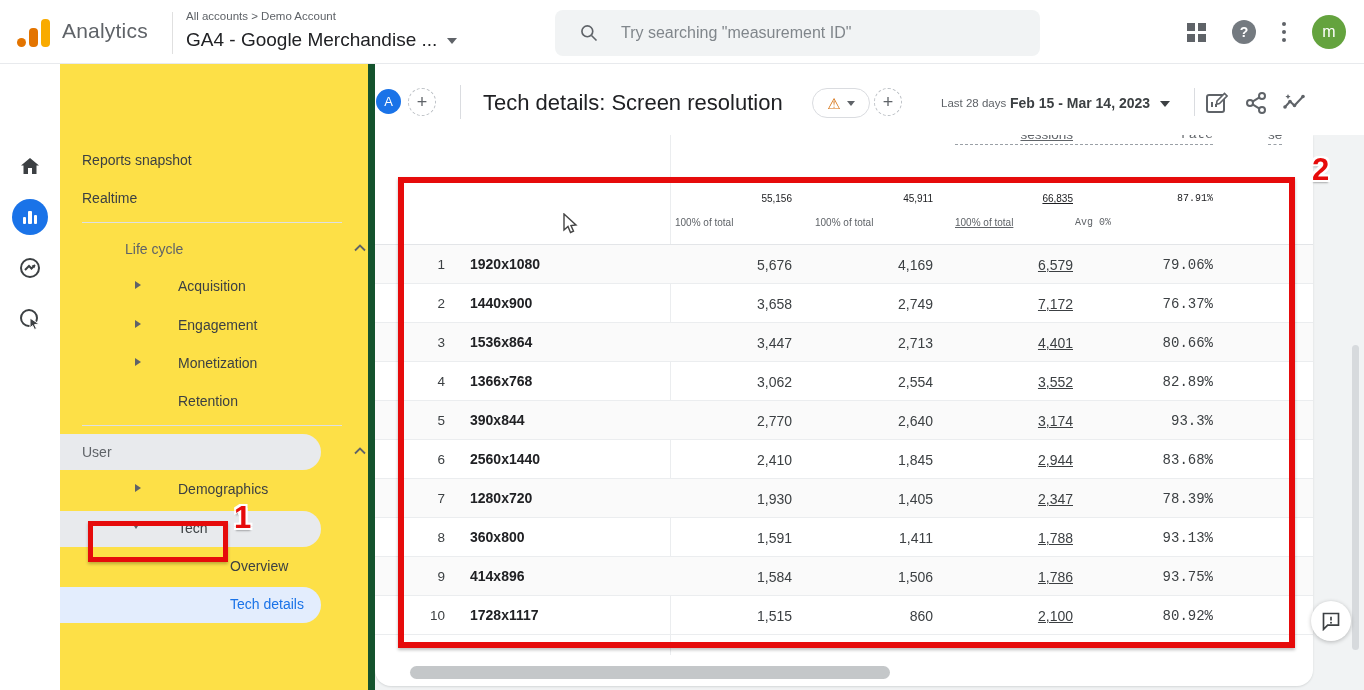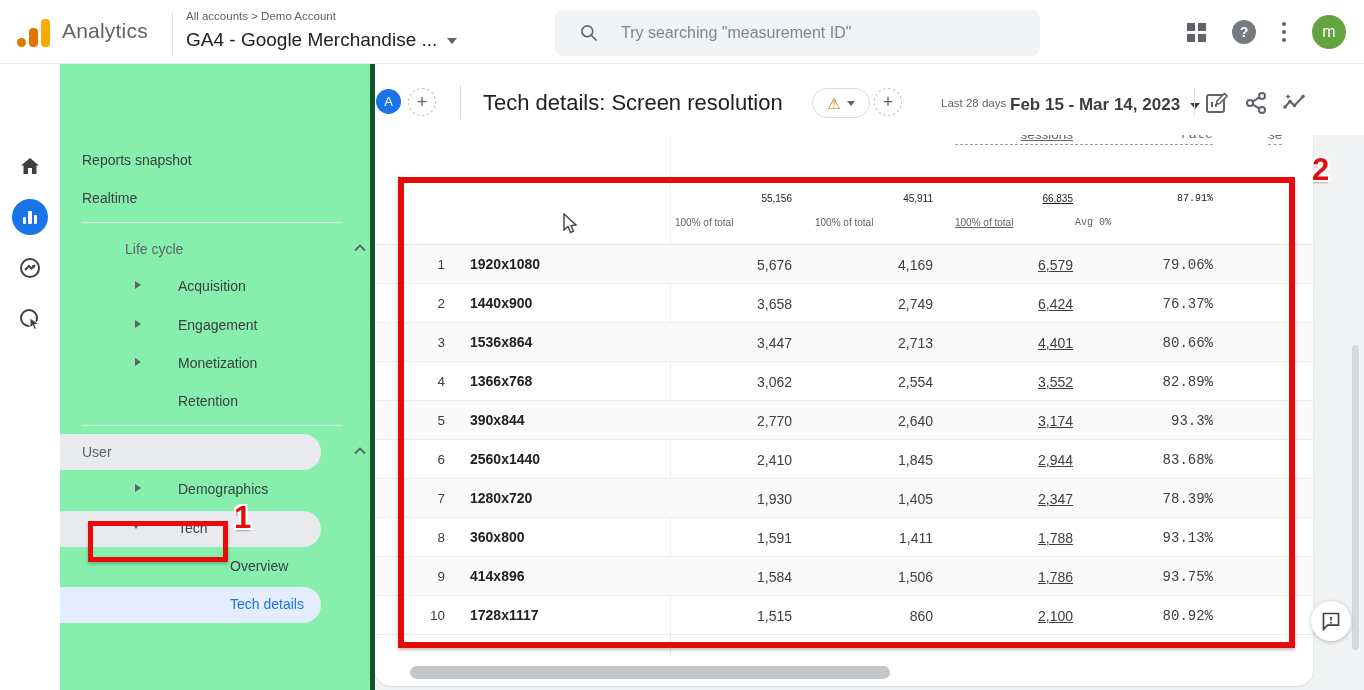--- a/index.html
+++ b/index.html
@@ -27,42 +27,42 @@
   .kebab-icon i { width:4px; height:4px; border-radius:50%; background:#5f6368; }
   .avatar { width:34px; height:34px; border-radius:50%; background:#64a33e; color:#fff; font-size:16px; display:flex; align-items:center; justify-content:center; }
 
   
   .rail { position:absolute; left:0; top:64px; width:60px; height:626px; background:#fff; z-index:20; }
   .rail-icon { position:absolute; left:0; width:60px; height:40px; display:flex; align-items:center; justify-content:center; }
   .reports-chip { width:36px; height:36px; border-radius:50%; background:#1a73e8; display:flex; align-items:flex-end; justify-content:center; gap:2px; padding-bottom:11px; }
   .reports-chip i { width:3.5px; background:#fff; border-radius:1px; }
 
   
-  .sidebar { position:absolute; left:60px; top:64px; width:315px; height:626px; background:#86efac; border-right:5px solid #14532d; z-index:10; }
+  .sidebar { position:absolute; left:60px; top:64px; width:315px; height:626px; background:#fde047; border-right:7px solid #14532d; z-index:10; }
   .nav-item { position:absolute; font-size:14px; color:#3c4043; }
   .nav-section { position:absolute; font-size:14px; color:#5f6368; }
   .nav-divider { position:absolute; left:22px; width:260px; height:1px; background:#dde0e3; }
   .pill { position:absolute; left:0; width:261px; height:36px; border-radius:0 18px 18px 0; }
   .pill-gray { background:#e8eaed; }
   .pill-blue { background:#e3edfd; }
   .tri-right { position:absolute; width:0; height:0; border-top:4.5px solid transparent; border-bottom:4.5px solid transparent; border-left:6px solid #5f6368; }
   .tri-down { position:absolute; width:0; height:0; border-left:4.5px solid transparent; border-right:4.5px solid transparent; border-top:6px solid #5f6368; }
   .chev-up { position:absolute; width:12px; height:8px; }
 
   
   .header-band { position:absolute; left:375px; top:64px; width:989px; height:71px; background:#fff; z-index:5; }
   .collab-chip { position:absolute; left:376px; top:89px; width:25px; height:25px; border-radius:50%; background:#1a73e8; color:#fff; font-size:13px; display:flex; align-items:center; justify-content:center; z-index:6; }
   .dashed-plus { position:absolute; width:28px; height:28px; border:1.5px dashed #bdc1c6; border-radius:50%; color:#5f6368; font-size:18px; display:flex; align-items:center; justify-content:center; z-index:6; }
   .hdr-divider { position:absolute; width:1px; background:#dadce0; z-index:6; }
   .report-title { position:absolute; left:483px; top:90px; font-size:22px; color:#202124; z-index:6; }
   .warning-pill { position:absolute; left:812px; top:88px; width:58px; height:30px; border:1px solid #dadce0; border-radius:15px; display:flex; align-items:center; justify-content:center; gap:6px; z-index:6; background:#fff; }
   .warning-glyph { color:#d56e0c; font-size:15px; line-height:1; }
   .pill-caret { width:0; height:0; border-left:4px solid transparent; border-right:4px solid transparent; border-top:5px solid #5f6368; }
   .date-preset { position:absolute; left:941px; top:97px; font-size:11.5px; color:#5f6368; z-index:6; }
-  .date-range { position:absolute; left:1010px; top:95px; font-size:17px; font-weight:bold; color:#3c4043; z-index:6; }
+  .date-range { position:absolute; left:1010px; top:95px; font-size:14px; font-weight:bold; color:#3c4043; z-index:6; }
   .hdr-icon { position:absolute; top:91px; width:24px; height:24px; z-index:6; }
 
   
   .card { position:absolute; left:375px; top:135px; width:938px; height:551px; background:#fff; border-radius:0 0 16px 16px; box-shadow:0 1px 2px rgba(60,64,67,.15); z-index:4; }
   .clip-top { position:absolute; left:0; top:0; width:938px; height:21px; overflow:hidden; }
   .ph { position:absolute; top:-8px; font-size:13.5px; color:#5f6368; border-bottom:1px dashed #9aa0a6; padding-bottom:2px; }
   .col-divider { position:absolute; left:295px; top:0; width:1px; height:520px; background:#ebedef; }
   .totals { position:absolute; left:0; top:21px; width:938px; height:89px; border-bottom:1px solid #e3e5e8; }
   .tot-val { position:absolute; top:37px; font-size:10px; color:#202124; text-align:right; }
   .tot-sub { position:absolute; top:61px; font-size:10px; color:#5f6368; }
@@ -257,21 +257,21 @@
     <span class="cell-val c2">4,169</span>
     <span class="cell-val c3">6,579</span>
     <span class="cell-val c4">79.06%</span>
   </div>
 
   <div class="row">
     <span class="cell-num">2</span>
     <span class="cell-name">1440x900</span>
     <span class="cell-val c1">3,658</span>
     <span class="cell-val c2">2,749</span>
-    <span class="cell-val c3">6,424</span>
+    <span class="cell-val c3">7,172</span>
     <span class="cell-val c4">76.37%</span>
   </div>
 
   <div class="row odd">
     <span class="cell-num">3</span>
     <span class="cell-name">1536x864</span>
     <span class="cell-val c1">3,447</span>
     <span class="cell-val c2">2,713</span>
     <span class="cell-val c3">4,401</span>
     <span class="cell-val c4">80.66%</span>

